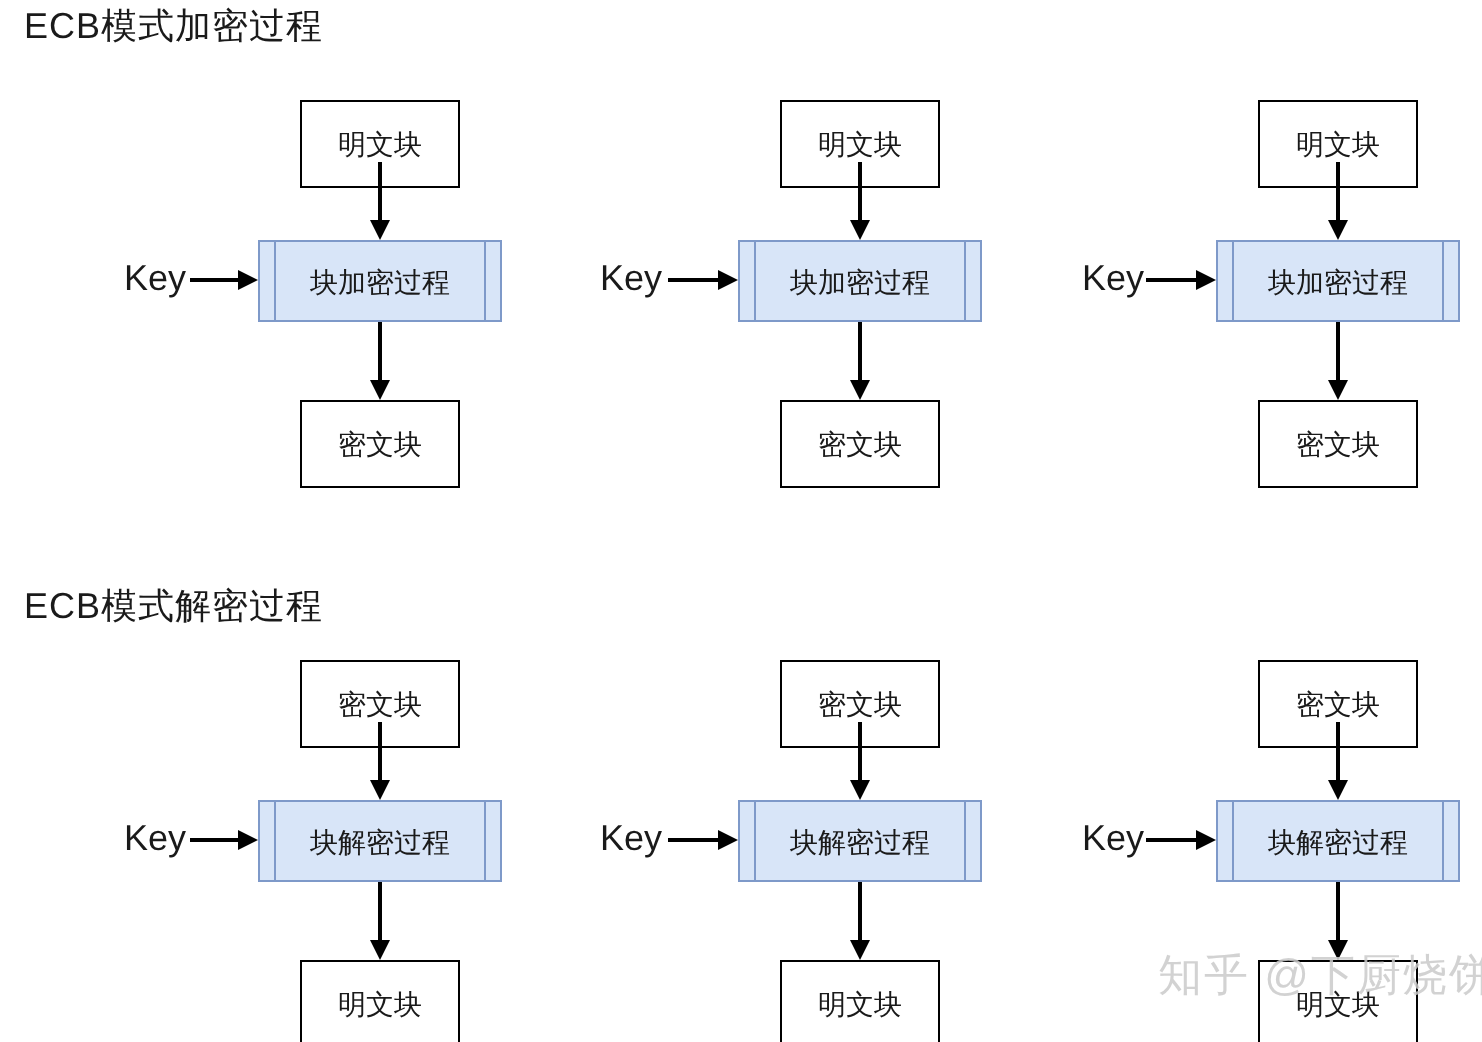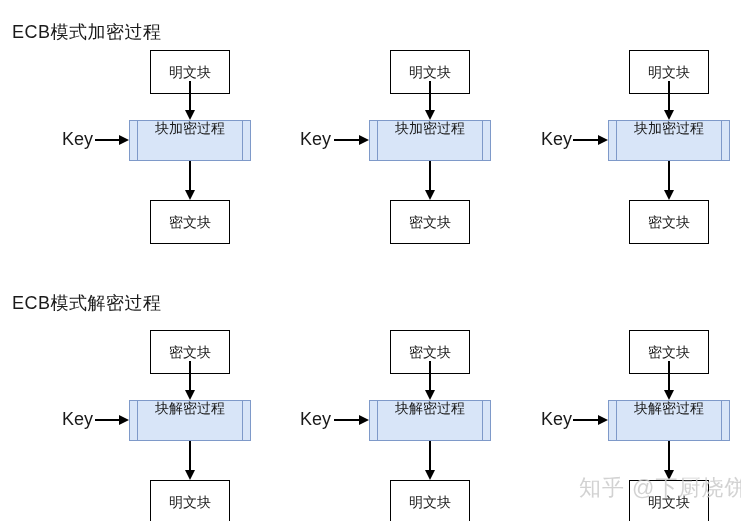--- a/index.html
+++ b/index.html
@@ -20,42 +20,42 @@
     letter-spacing:0.5px;white-space:nowrap;
   }
   .wbox{
     position:absolute;width:80px;height:44px;background:#ffffff;
     border:1px solid var(--box-stroke);box-sizing:border-box;
     display:flex;align-items:center;justify-content:center;
   }
   .pbox{
     position:absolute;width:122px;height:41px;background:var(--process-fill);
     border:1px solid var(--process-stroke);box-sizing:border-box;
-    display:flex;align-items:flex-start;justify-content:center;
+    display:flex;align-items:center;justify-content:center;
   }
   .pbox::before{content:"";position:absolute;left:7px;top:0;bottom:0;width:1px;background:var(--process-stroke);}
   .pbox::after{content:"";position:absolute;right:7px;top:0;bottom:0;width:1px;background:var(--process-stroke);}
   .lbl{font-size:14px;line-height:1;white-space:nowrap;color:var(--text);}
   .vline{position:absolute;width:2px;background:var(--arrow);}
   .hline{position:absolute;height:2px;background:var(--arrow);}
   .head-d{position:absolute;width:0;height:0;border-left:5px solid transparent;border-right:5px solid transparent;border-top:10px solid var(--arrow);}
   .head-r{position:absolute;width:0;height:0;border-top:5px solid transparent;border-bottom:5px solid transparent;border-left:10px solid var(--arrow);}
   .key{position:absolute;font-size:18px;line-height:16px;color:var(--text);white-space:nowrap;}
   .watermark{
     position:absolute;left:579px;top:473px;font-size:22px;letter-spacing:1px;
     color:var(--watermark);opacity:0.85;white-space:nowrap;z-index:10;
   }
 </style>
 </head>
 <body>
 
 <div class="canvas">
 
   <div>
-    <div class="title" style="top:21px">ECB模式加密过程</div>
+    <div class="title" style="top:2px">ECB模式加密过程</div>
 
     <div>
       <div class="wbox" style="left:150px;top:50px">
         <span class="lbl">明文块</span>
       </div>
       <div class="vline" style="left:189px;top:81px;height:30px"></div>
       <div class="head-d" style="left:185px;top:110px"></div>
       <div class="pbox" style="left:129px;top:120px">
         <span class="lbl">块加密过程</span>
       </div>

